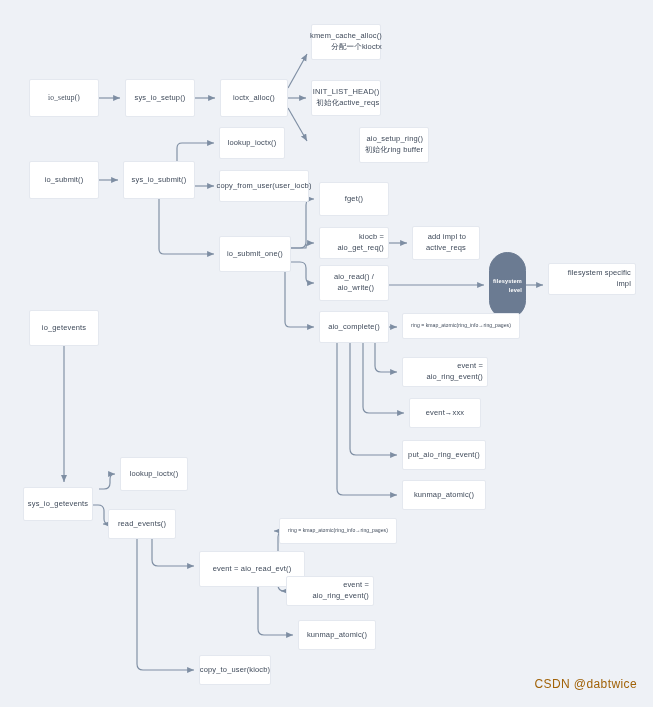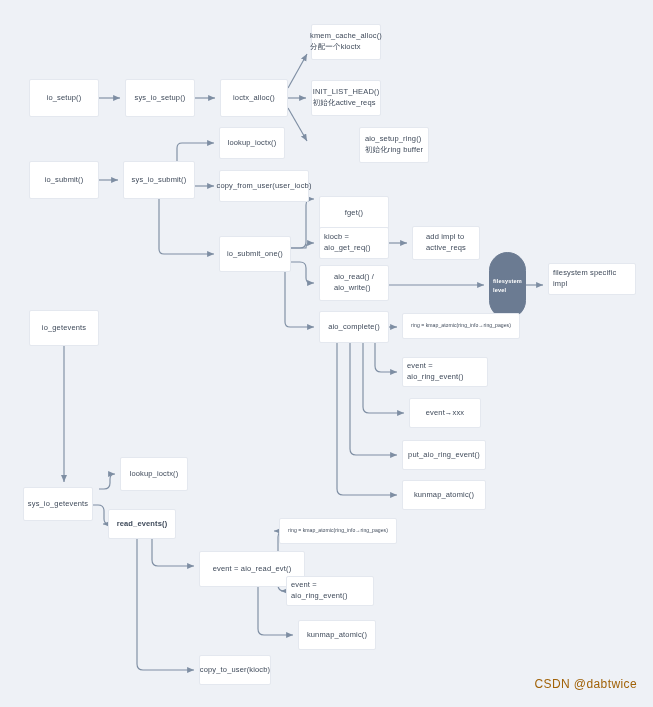--- a/index.html
+++ b/index.html
@@ -24,21 +24,21 @@
   }
   .node{
     position:absolute;
     box-sizing:border-box;
     background:#ffffff;
     border:1px solid #e4e8ef;
     border-radius:2px;
     display:flex;
     align-items:center;
     justify-content:center;
-    text-align:left;
+    text-align:right;
     color:#3f4a5a;
     font-size:7.5px;
     line-height:1.45;
     letter-spacing:.15px;
     padding:2px 4px;
     z-index:2;
   }
   .node .l2{display:block;}
   .node.tiny{font-size:5.1px;letter-spacing:.05px;}
   .node.pill{
@@ -106,21 +106,21 @@
       <path d="M152,539 L152,560 Q152,566 158,566 L194,566"></path>
       <path d="M137,539 L137,664 Q137,670 143,670 L194,670"></path>
 
       <path d="M278,551 L278,537 Q278,531 284,531 L274,531"></path>
       <path d="M278,587 L278,585 Q278,591 284,591 L281,591"></path>
       <path d="M258,587 L258,629 Q258,635 264,635 L293,635"></path>
     </g>
   </svg>
 
   <div id="nodes-host">
-      <div class="node" style="left: 29px; top: 79px; width: 70px; height: 38px;">
+      <div class="node" style="left: 29px; top: 79px; width: 70px; height: 38px; font-family: Liberation Serif, serif;">
         <div><span>io_setup()</span></div>
       </div>
       <div class="node" style="left: 125px; top: 79px; width: 70px; height: 38px;">
         <div><span>sys_io_setup()</span></div>
       </div>
       <div class="node" style="left: 220px; top: 79px; width: 68px; height: 38px;">
         <div><span>ioctx_alloc()</span></div>
       </div>
       <div class="node" style="left: 311px; top: 24px; width: 70px; height: 36px;">
         <div><span>kmem_cache_alloc()</span><span class="l2">分配一个kioctx</span></div>
@@ -139,21 +139,21 @@
       </div>
       <div class="node" style="left: 219px; top: 127px; width: 66px; height: 32px;">
         <div><span>lookup_ioctx()</span></div>
       </div>
       <div class="node" style="left: 219px; top: 170px; width: 90px; height: 32px;">
         <div><span>copy_from_user(user_iocb)</span></div>
       </div>
       <div class="node" style="left: 219px; top: 236px; width: 72px; height: 36px;">
         <div><span>io_submit_one()</span></div>
       </div>
-      <div class="node" style="left: 319px; top: 196px; width: 70px; height: 34px;">
+      <div class="node" style="left: 319px; top: 182px; width: 70px; height: 34px;">
         <div><span>fget()</span></div>
       </div>
       <div class="node" style="left: 319px; top: 227px; width: 70px; height: 32px;">
         <div><span>kiocb = aio_get_req()</span></div>
       </div>
       <div class="node" style="left: 319px; top: 265px; width: 70px; height: 36px;">
         <div><span>aio_read() /</span><span class="l2">aio_write()</span></div>
       </div>
       <div class="node" style="left: 319px; top: 311px; width: 70px; height: 32px;">
         <div><span>aio_complete()</span></div>
@@ -184,21 +184,21 @@
       </div>
       <div class="node" style="left: 29px; top: 310px; width: 70px; height: 36px;">
         <div><span>io_getevents</span></div>
       </div>
       <div class="node" style="left: 23px; top: 487px; width: 70px; height: 34px;">
         <div><span>sys_io_getevents</span></div>
       </div>
       <div class="node" style="left: 120px; top: 457px; width: 68px; height: 34px;">
         <div><span>lookup_ioctx()</span></div>
       </div>
-      <div class="node" style="left: 108px; top: 509px; width: 68px; height: 30px; font-weight: bold;">
+      <div class="node" style="left: 108px; top: 509px; width: 68px; height: 30px;">
         <div><span>read_events()</span></div>
       </div>
       <div class="node tiny" style="left: 279px; top: 518px; width: 118px; height: 26px;">
         <div><span>ring = kmap_atomic(ring_info→ring_pages)</span></div>
       </div>
       <div class="node" style="left: 199px; top: 551px; width: 106px; height: 36px;">
         <div><span>event = aio_read_evt()</span></div>
       </div>
       <div class="node" style="left: 286px; top: 576px; width: 88px; height: 30px;">
         <div><span>event = aio_ring_event()</span></div>

